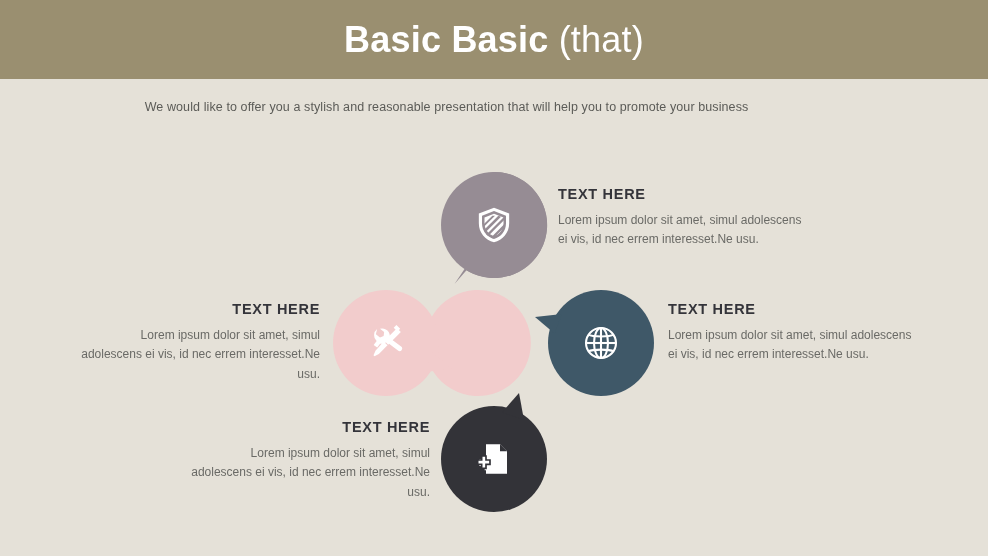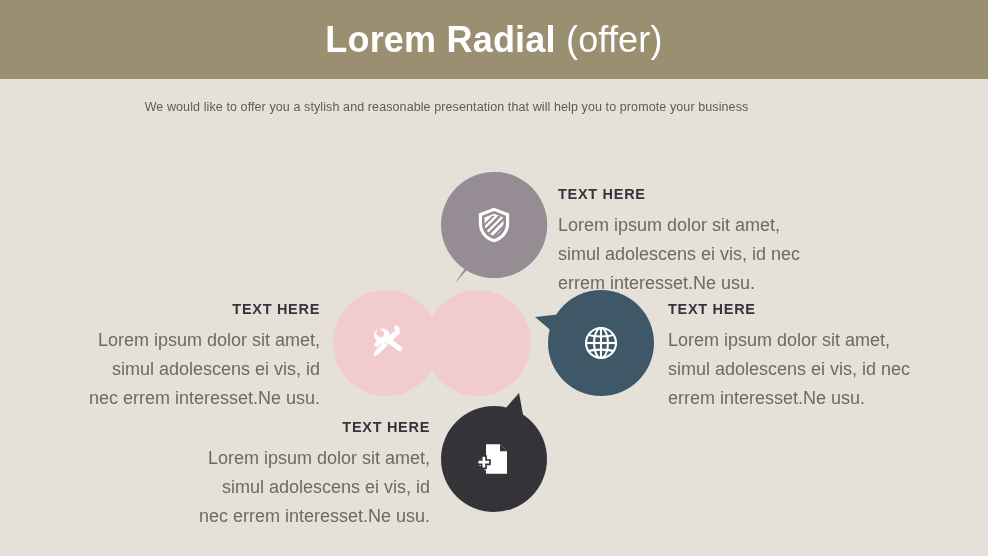--- a/index.html
+++ b/index.html
@@ -55,21 +55,21 @@
   .glyph svg{ width:40px; height:40px; display:block; }
 
   
   .txt{ position:absolute; width:250px; }
   .txt .head{
     font-size:14.5px; font-weight:bold;
     color:#34343A; letter-spacing:.7px;
     margin-bottom:9px;
   }
   .txt .body{
-    font-size:18px; color:#6A6A66;
+    font-size:12px; color:#6A6A66;
     line-height:1.62;
   }
   .txt.right-align{ text-align:right; }
   .txt.left-align{ text-align:left; }
 
   
   #node-top    .bubble{ left:441px; top:172px; }
   #node-top    .txt   { left:558px; top:186px; }
 
   #node-left   .bubble{ left:333px; top:290px; }
@@ -79,21 +79,21 @@
   #node-right  .txt   { left:668px; top:301px; }
 
   #node-bottom .bubble{ left:441px; top:406px; }
   #node-bottom .txt   { left:190px; top:419px; width:240px; }
 </style>
 </head>
 <body>
 
 <div class="header-bar">
   <div class="title">
-    <span class="t-bold">Lorem Radial</span><span>&nbsp;</span><span class="t-reg">(offer)</span>
+    <span class="t-bold">Basic Basic</span><span>&nbsp;</span><span class="t-reg">(that)</span>
   </div>
 </div>
 
 <div class="subtitle">We would like to offer you a stylish and reasonable presentation that will help you to promote your business</div>
 
 <div class="stage">
 
   <div class="node" id="node-top">
     <div class="bubble">
       <svg viewBox="0 0 106 106">

